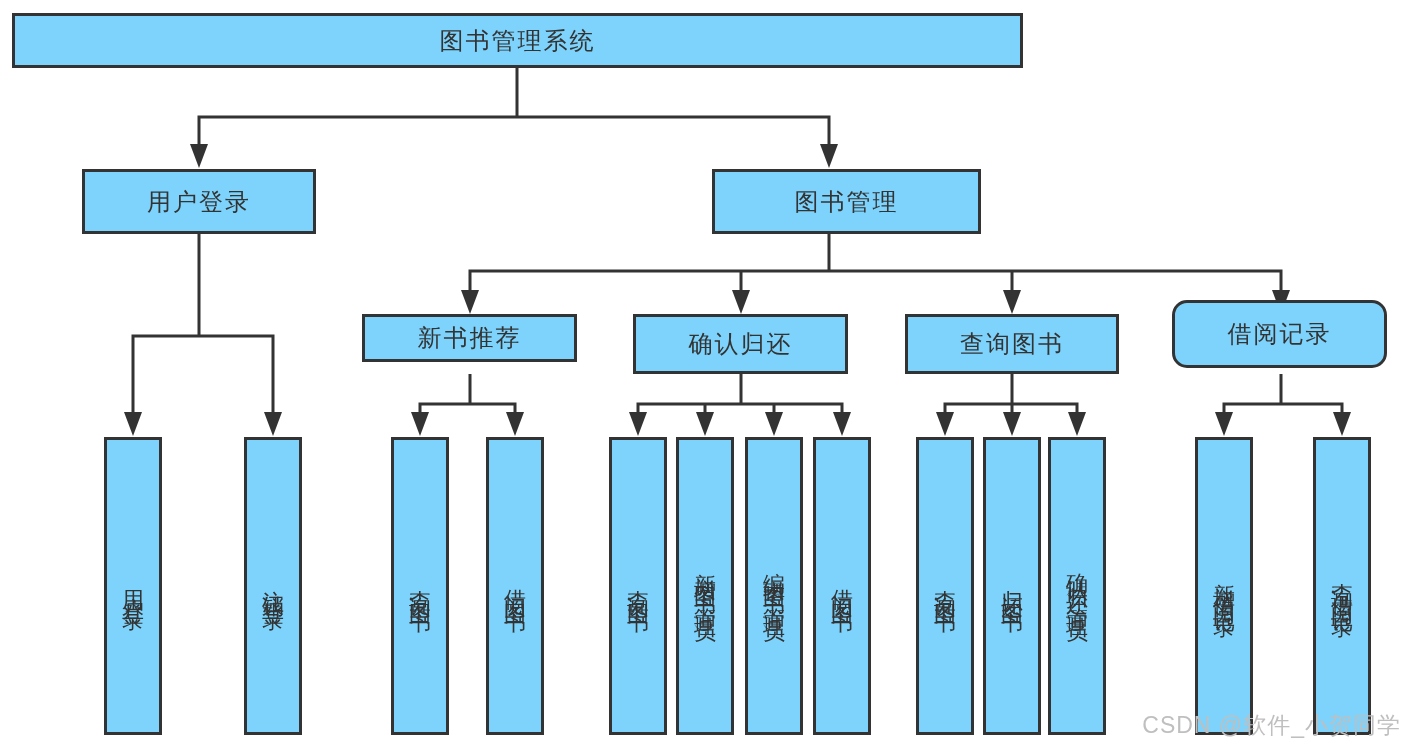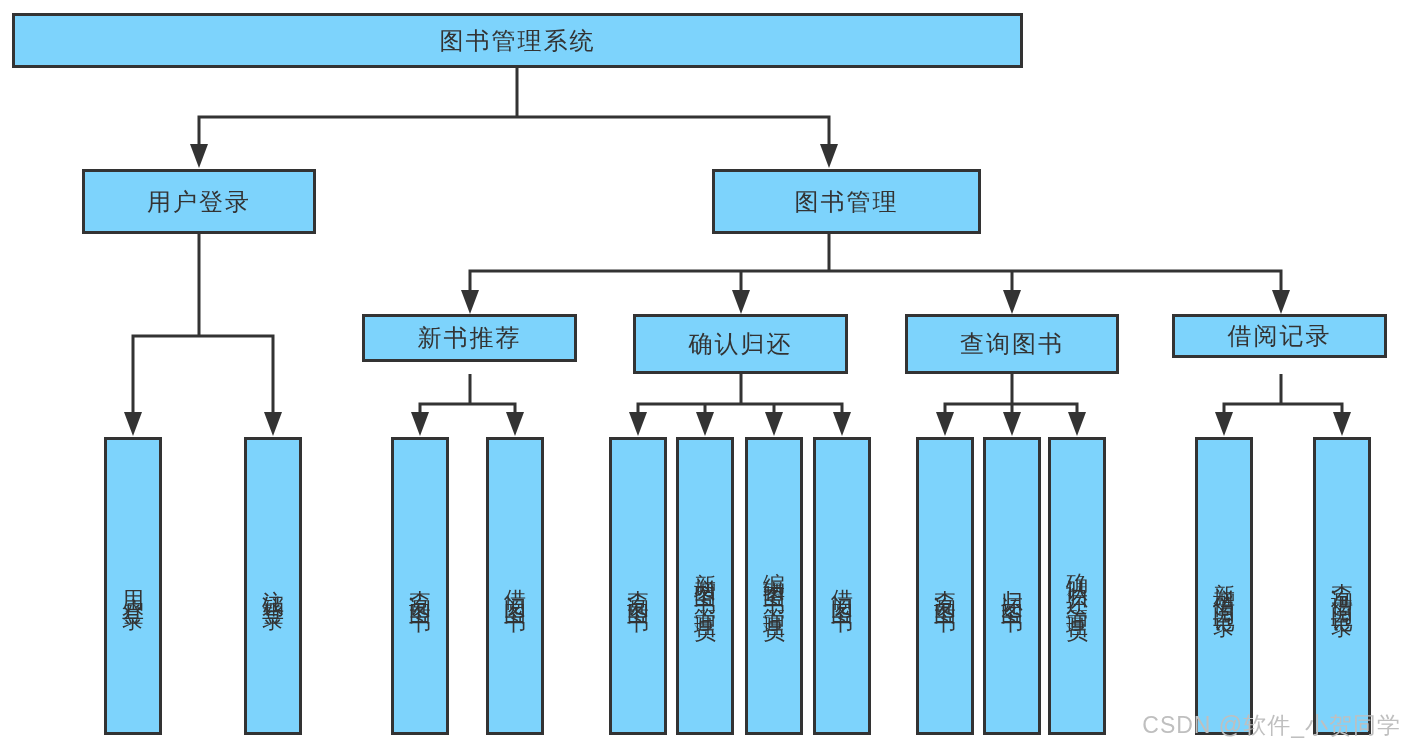--- a/index.html
+++ b/index.html
@@ -52,21 +52,21 @@
   }
   
   #root-box   { left: 12px;  top: 13px;  width: 1011px; height: 55px; }
   
   #n-login    { left: 82px;  top: 169px; width: 234px;  height: 65px; }
   #n-mgmt     { left: 712px; top: 169px; width: 269px;  height: 65px; }
   
   #n-newbook  { left: 362px; top: 314px; width: 215px;  height: 48px; }
   #n-borrow   { left: 633px; top: 314px; width: 215px;  height: 60px; }
   #n-current  { left: 905px; top: 314px; width: 214px;  height: 60px; }
-  #n-records  { left: 1172px;top: 314px; width: 215px;  height: 44px; }
+  #n-records  { left: 1172px;top: 300px; width: 215px;  height: 68px; border-radius: 15px; }
   
   #l-login    { left: 104px; }
   #l-logout   { left: 244px; }
   #l-nb-query { left: 391px; }
   #l-nb-borrow{ left: 486px; }
   #l-bw-query { left: 609px; }
   #l-bw-add   { left: 676px; }
   #l-bw-edit  { left: 745px; }
   #l-bw-borrow{ left: 813px; }
   #l-cu-query { left: 916px; }

